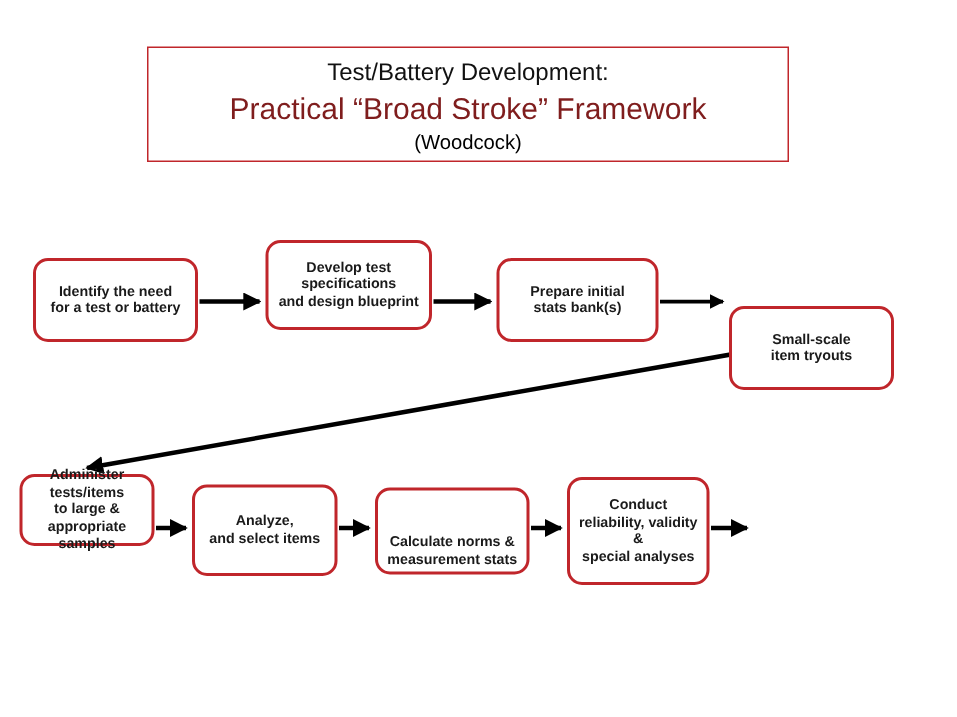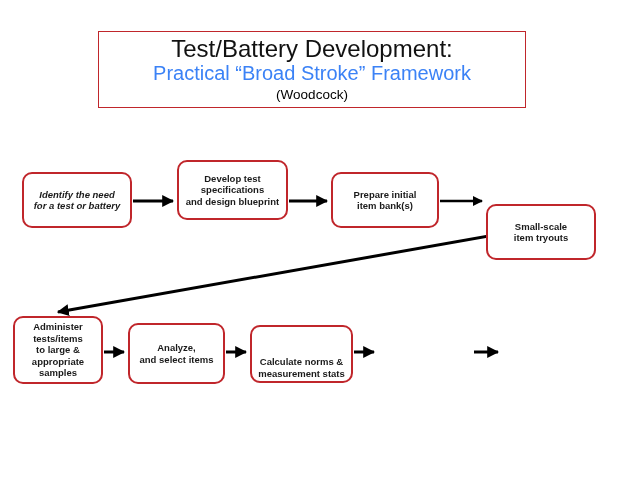--- a/index.html
+++ b/index.html
@@ -17,22 +17,22 @@
     width: 428px; height: 77px;
     box-sizing: border-box;
     border: 1.5px solid #c0262b;
     background: #ffffff;
     display: flex;
     flex-direction: column;
     justify-content: center;
     align-items: center;
     text-align: center;
   }
-  .title-line1 { font-size: 24px; line-height: 25px; color: #111111; }
-  .title-line2 { font-size: 20px; line-height: 25px; color: #3b82f6; }
+  .title-line1 { font-size: 16px; line-height: 25px; color: #111111; }
+  .title-line2 { font-size: 20px; line-height: 25px; color: #7f1d1d; }
   .title-line3 { font-size: 13.5px; line-height: 17px; color: #000000; }
   .arrows {
     position: absolute;
     left: 0; top: 0;
     width: 638px; height: 478px;
     pointer-events: none;
   }
   .fbox {
     position: absolute;
     box-sizing: border-box;
@@ -73,54 +73,60 @@
     <line x1="133" y1="201" x2="173" y2="201" stroke="#000000" stroke-width="3" marker-end="url(#ah)"></line>
     <line x1="289" y1="201" x2="327" y2="201" stroke="#000000" stroke-width="3" marker-end="url(#ah)"></line>
     <line x1="440" y1="201" x2="482" y2="201" stroke="#000000" stroke-width="2.5" marker-end="url(#ah)"></line>
     <line x1="540" y1="227" x2="58" y2="312" stroke="#000000" stroke-width="3" marker-end="url(#ah)"></line>
     <line x1="104" y1="352" x2="124" y2="352" stroke="#000000" stroke-width="3" marker-end="url(#ah)"></line>
     <line x1="226" y1="352" x2="246" y2="352" stroke="#000000" stroke-width="3" marker-end="url(#ah)"></line>
     <line x1="354" y1="352" x2="374" y2="352" stroke="#000000" stroke-width="3" marker-end="url(#ah)"></line>
     <line x1="474" y1="352" x2="498" y2="352" stroke="#000000" stroke-width="3" marker-end="url(#ah)"></line>
   </svg>
 
-  <div class="fbox" style="left:22px; top:172px; width:110px; height:56px;font-style:italic;">
+  <div class="fbox" style="left:22px; top:172px; width:110px; height:56px;">
     <span class="fbox-label">Identify the need
 for a test or battery</span>
   </div>
 
   <div class="fbox" style="left:177px; top:160px; width:111px; height:60px;">
     <span class="fbox-label">Develop test
 specifications
 and design blueprint</span>
   </div>
 
   <div class="fbox" style="left:331px; top:172px; width:108px; height:56px;">
     <span class="fbox-label">Prepare initial
-item bank(s)</span>
+stats bank(s)</span>
   </div>
 
   <div class="fbox" style="left:486px; top:172px; width:110px; height:56px;margin-top:32px;">
     <span class="fbox-label">Small-scale
 item tryouts</span>
   </div>
 
-  <div class="fbox" style="left:13px; top:316px; width:90px; height:68px;">
+  <div class="fbox" style="left:13px; top:316px; width:90px; height:48px;">
     <span class="fbox-label">Administer
 tests/items
 to large &amp;
 appropriate
 samples</span>
   </div>
 
   <div class="fbox" style="left:128px; top:323px; width:97px; height:61px;">
     <span class="fbox-label">Analyze,
 and select items</span>
   </div>
 
   <div class="fbox" style="left:250px; top:325px; width:103px; height:58px;align-items:flex-end;">
     <span class="fbox-label">Calculate norms &amp;
 measurement stats</span>
   </div>
 
+  <div class="fbox" style="left:378px; top:318px; width:95px; height:72px;">
+    <span class="fbox-label">Conduct
+reliability, validity
+&amp;
+special analyses</span>
+  </div>
 
 
 </div>
 
 </body></html>

